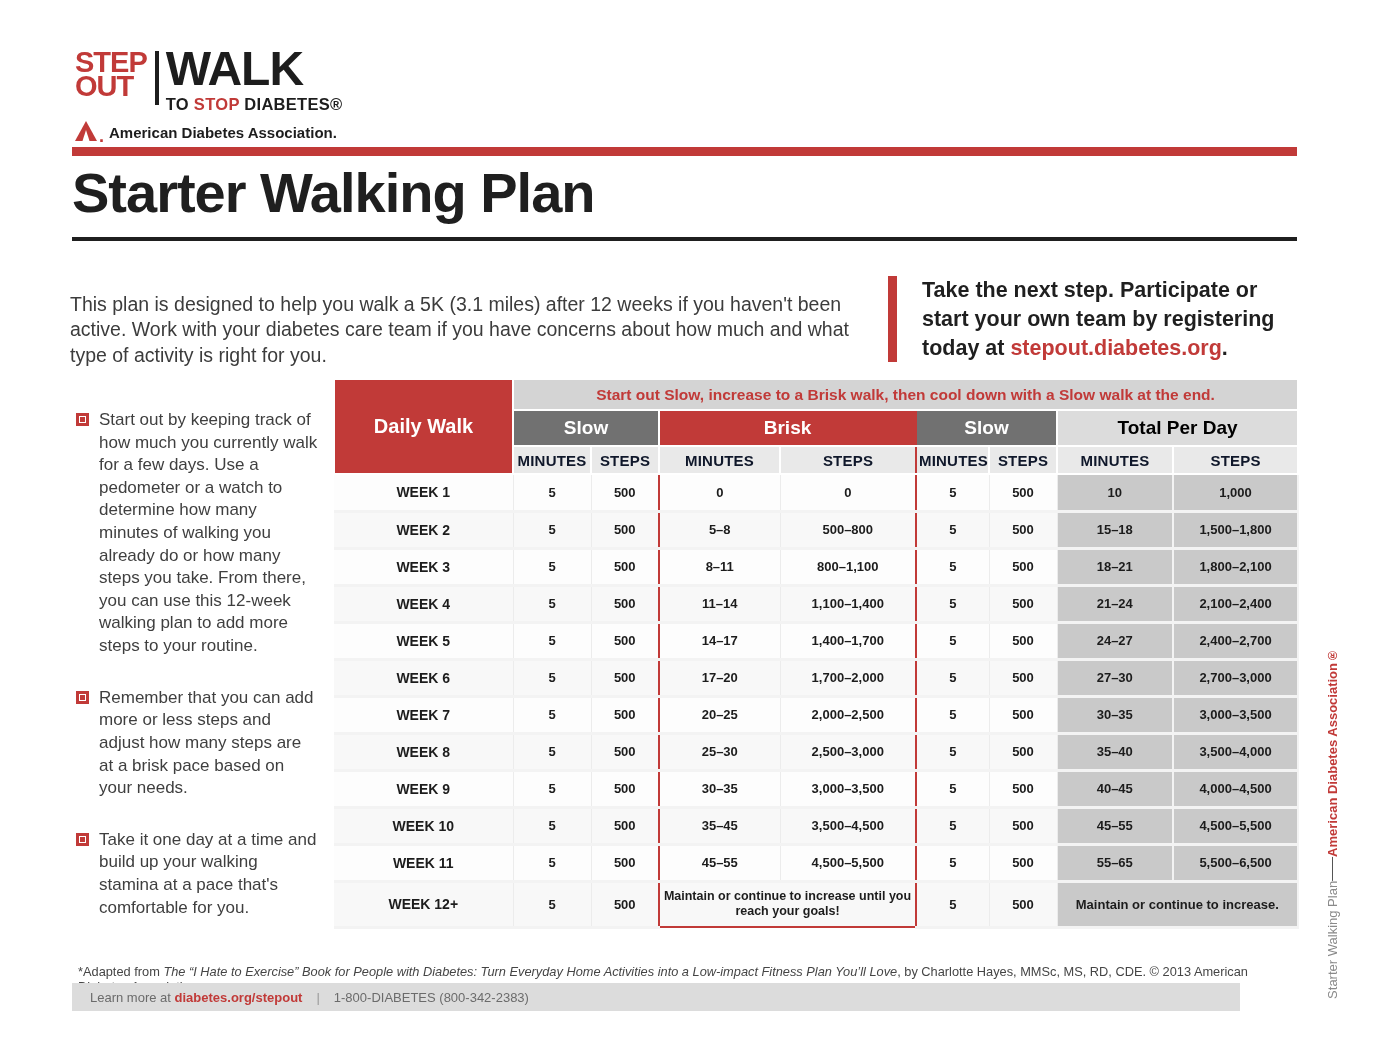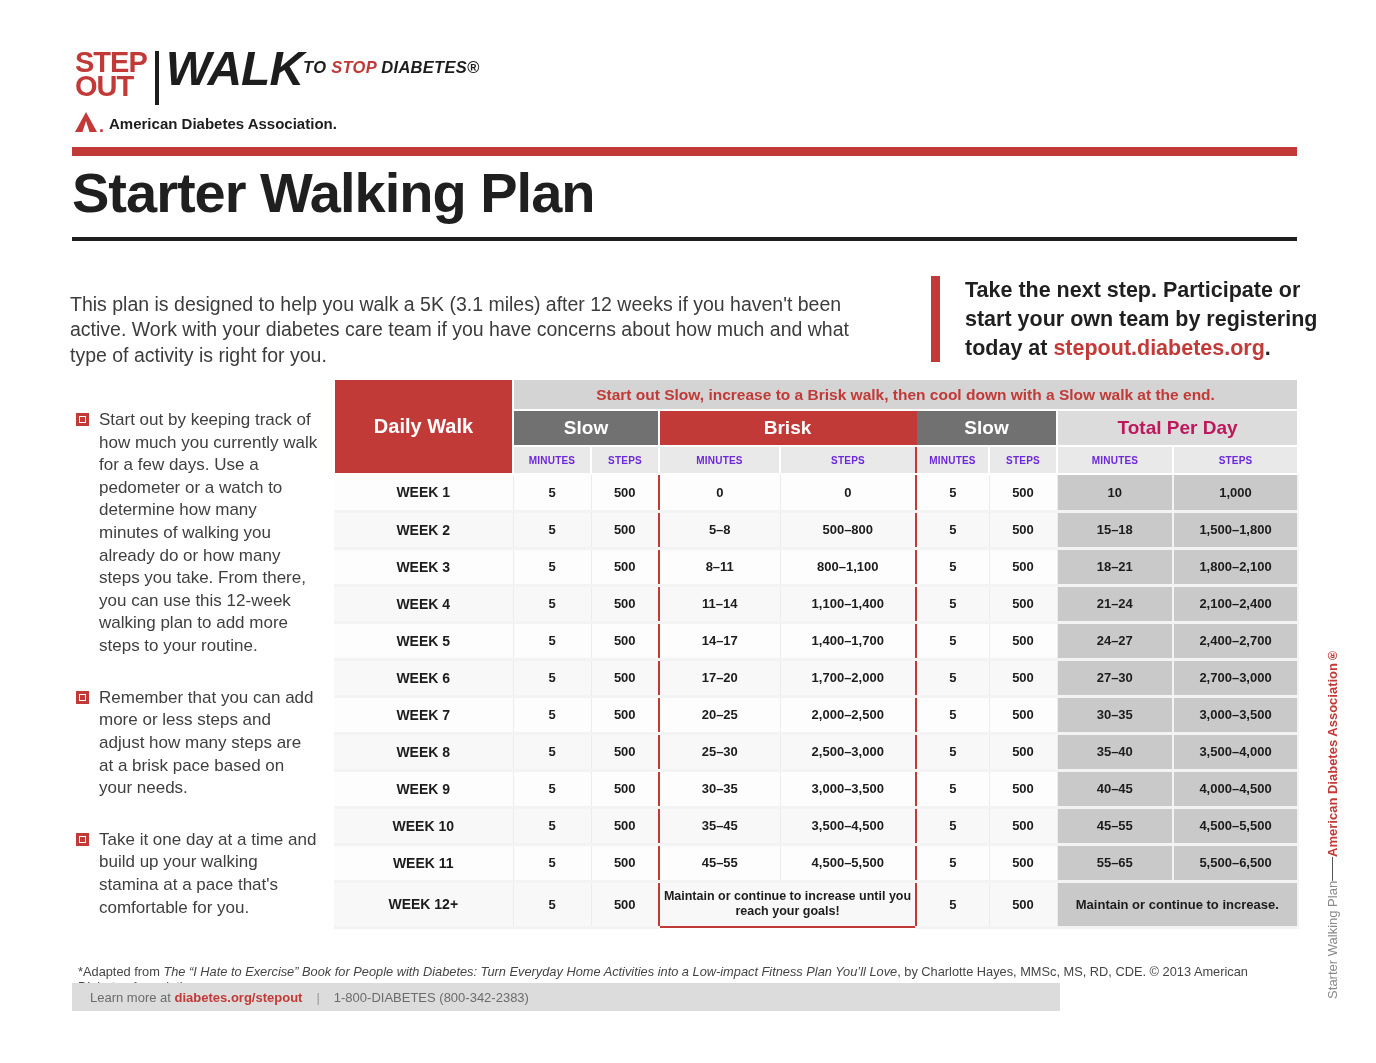--- a/index.html
+++ b/index.html
@@ -13,75 +13,75 @@
   *{box-sizing:border-box;}
   html,body{margin:0;padding:0;background:#ffffff;}
   body{font-family:"Liberation Sans", sans-serif;color:#222;}
   .page{position:relative;width:1376px;height:1063px;background:#fff;overflow:hidden;}
 
   
   .logo{position:absolute;left:75px;top:50px;}
   .logo-top{display:flex;align-items:flex-start;}
   .stepout{color:var(--red);font-weight:bold;font-size:29px;line-height:.83;letter-spacing:-1px;}
   .logo-bar{width:4px;height:54px;background:#1d1d1d;margin:1px 7px 0 8px;}
-  .walk-wrap{display:flex;flex-direction:row;font-style:italic;}
+  .walk-wrap{display:flex;flex-direction:column;}
   .walk{color:#1d1d1d;font-weight:bold;font-size:48px;line-height:.78;letter-spacing:-1px;}
   .tagline{font-weight:bold;font-size:16.5px;color:#1d1d1d;margin-top:8px;letter-spacing:.3px;}
   .tagline .stop{color:var(--red);}
   .ada-line{display:flex;align-items:flex-end;margin-top:7px;}
   .ada-tri{margin-right:2px;}
   .ada-dot{color:var(--red);font-weight:bold;font-size:18px;line-height:.6;margin-right:5px;}
   .ada-name{font-weight:bold;font-size:15px;color:#1d1d1d;}
 
   
   .red-rule{position:absolute;left:72px;top:147px;width:1225px;height:9px;background:var(--red);}
   .page-title{position:absolute;left:72px;top:160px;margin:0;font-size:56px;font-weight:bold;letter-spacing:-1px;color:#1f1f1f;}
   .black-rule{position:absolute;left:72px;top:237px;width:1225px;height:4px;background:#1f1f1f;}
 
   
   .intro{position:absolute;left:70px;top:272px;width:795px;font-size:19.5px;line-height:1.32;color:#3c3c3c;}
-  .callout{position:absolute;left:931px;top:276px;width:412px;border-left:9px solid var(--red);padding-left:25px;
+  .callout{position:absolute;left:888px;top:276px;width:412px;border-left:9px solid var(--red);padding-left:25px;
            font-size:21.5px;font-weight:bold;line-height:1.34;color:#1f1f1f;}
   .callout a{color:var(--red);text-decoration:none;font-weight:bold;}
 
   
   .tips{position:absolute;left:76px;top:380px;width:242px;}
   .tip{display:flex;margin-bottom:29px;margin-top:29px;}
   .tick{flex:0 0 13px;width:13px;height:13px;border:3px solid var(--red);margin:4px 10px 0 0;
         display:flex;align-items:center;justify-content:center;}
   .tick-in{width:5px;height:5px;background:var(--red);}
   .tip-text{font-size:17px;line-height:1.33;color:#3f3f3f;}
 
   
   table.plan{position:absolute;left:333px;top:378px;width:964px;border-collapse:collapse;table-layout:fixed;}
   table.plan th, table.plan td{padding:0 2px;text-align:center;vertical-align:middle;}
   thead th{border:2px solid #fff;}
   .banner{background:var(--banner-gray);color:var(--red);font-size:15.5px;font-weight:bold;height:31px;}
   .corner{background:var(--red);color:#fff;font-size:20px;font-weight:bold;}
   .grp{height:36px;font-size:19px;font-weight:bold;}
   .g-slow{background:var(--dark-gray);color:#fff;margin-left:20px;}
   .g-brisk{background:var(--red);color:#fff;border-top:2px solid var(--red);}
-  .g-total{background:var(--total-head-gray);color:#be185d;}
-  tr.sub th{background:var(--sub-gray);color:#6d28d9;font-size:10px;font-weight:bold;height:28px;letter-spacing:.2px;}
+  .g-total{background:var(--total-head-gray);color:#000000;}
+  tr.sub th{background:var(--sub-gray);color:#0f172a;font-size:15px;font-weight:bold;height:28px;letter-spacing:.2px;}
   tbody td{background:#fdfdfd;height:37px;font-size:13px;font-weight:bold;color:#1c1c1c;
            border-right:1px solid #ececec;border-bottom:3px solid #f3f3f3;}
   tbody tr:nth-child(even) td{background:#f8f8f8;}
   td.c-week{text-align:left;padding-left:22px;font-size:14px;}
   tbody td.tt, tbody tr:nth-child(even) td.tt{background:var(--total-gray);border-right:2px solid #f3f3f3;}
   .bk-l{border-left:2px solid var(--red) !important;}
   .bk-r{border-right:2px solid var(--red) !important;}
   tr.last td{height:46px;}
   td.bk-span{border-left:2px solid var(--red);border-right:2px solid var(--red);border-bottom:2px solid var(--red);
              font-size:12.5px;line-height:1.25;}
   td.tt-span, tbody tr:nth-child(even) td.tt-span{background:var(--total-gray);font-size:13px;border-right:2px solid #f3f3f3;}
 
   
   .footnote{position:absolute;left:78px;top:951px;width:1222px;font-size:12.8px;color:#454545;}
   .footnote .book{font-style:italic;}
-  .footer-bar{position:absolute;left:72px;top:983px;width:988px;height:28px;background:var(--total-head-gray);
+  .footer-bar{position:absolute;left:72px;top:983px;width:1168px;height:28px;background:var(--total-head-gray);
               display:flex;align-items:center;padding-left:18px;font-size:13px;color:#6b6b6b;}
   .footer-bar a{color:var(--red);font-weight:bold;text-decoration:none;}
   .footer-sep{margin:0 14px;color:#999;}
 
   
   .side-label{position:absolute;right:34px;bottom:64px;writing-mode:vertical-rl;transform:rotate(180deg);
               display:flex;align-items:center;font-size:13px;}
   .side-doc{color:#8a8a8a;}
   .side-div{display:inline-block;inline-size:24px;block-size:1px;background:#555;margin-block:9px;}
   .side-brand{color:var(--red);font-weight:bold;}

